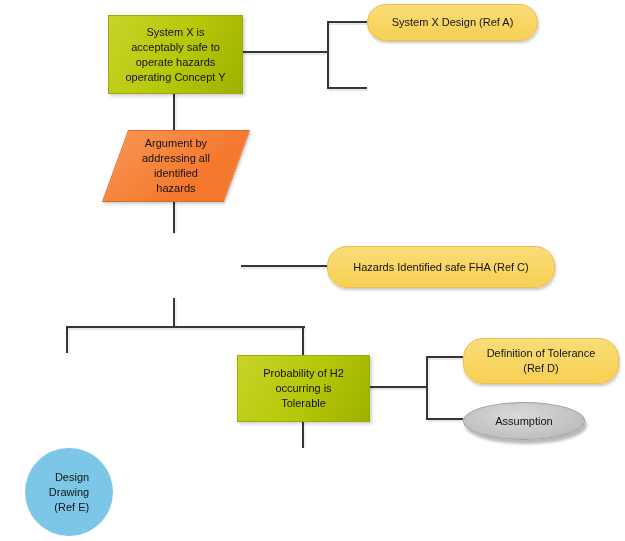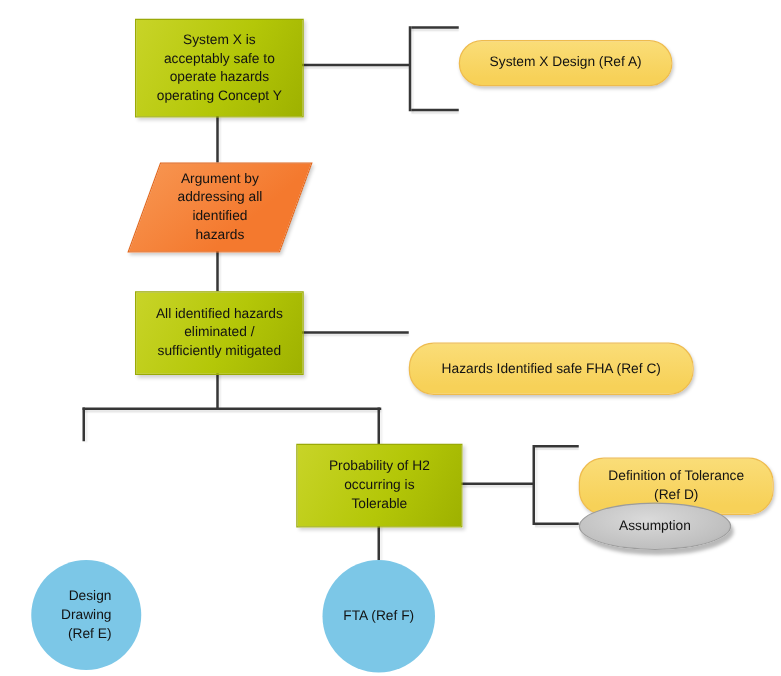--- a/index.html
+++ b/index.html
@@ -16,21 +16,20 @@
   .goal {
     background:linear-gradient(118deg, var(--goal-fill-light) 0%, var(--goal-fill-mid) 55%, var(--goal-fill-dark) 100%);
     border:1px solid var(--goal-border);
     box-shadow:2px 2px 3px rgba(0,0,0,0.18);
   }
   .context {
     background:linear-gradient(180deg, var(--context-fill-light) 0%, var(--context-fill) 85%);
     border:1px solid var(--context-border);
     border-radius:20px;
     box-shadow:1px 2px 3px rgba(0,0,0,0.22);
-    margin-top:28px;
   }
   .strategy {
     background:linear-gradient(130deg, var(--strategy-fill-light) 0%, var(--strategy-fill) 70%);
     border:1px solid var(--strategy-border);
     transform:skewX(-20deg);
     box-shadow:2px 2px 3px rgba(0,0,0,0.20);
   }
   .strategy > span { transform:skewX(20deg); }
   .evidence {
     background:var(--evidence-fill);
@@ -81,25 +80,20 @@
   </div>
 
 
   <div class="node strategy" style="left:115px;top:130px;width:120px;height:70px">
     <span>Argument by
 addressing all
 identified
 hazards</span>
   </div>
 
-  <div class="node goal" style="left:108px;top:233px;width:133px;height:65px">
-    <span>All identified hazards
-eliminated /
-sufficiently mitigated</span>
-  </div>
 
   <div class="node context" style="left:327px;top:246px;width:226px;height:40px">
     <span>Hazards Identified safe FHA (Ref C)</span>
   </div>
 
 
   <div class="node goal" style="left:237px;top:355px;width:131px;height:65px">
     <span>Probability of H2
 occurring is
 Tolerable</span>
@@ -113,17 +107,14 @@
   <div class="node assumption" style="left:463px;top:402px;width:120px;height:36px">
     <span>Assumption</span>
   </div>
 
   <div class="node evidence" style="left:25px;top:448px;width:88px;height:88px">
     <span>Design
 Drawing
 (Ref E)</span>
   </div>
 
-  <div class="node evidence" style="left:258px;top:448px;width:90px;height:90px">
-    <span>FTA (Ref F)</span>
-  </div>
 
 </div>
 
 </body></html>

